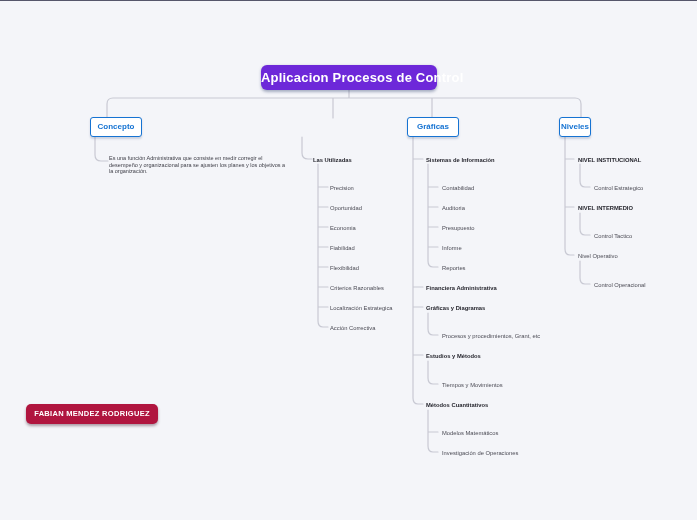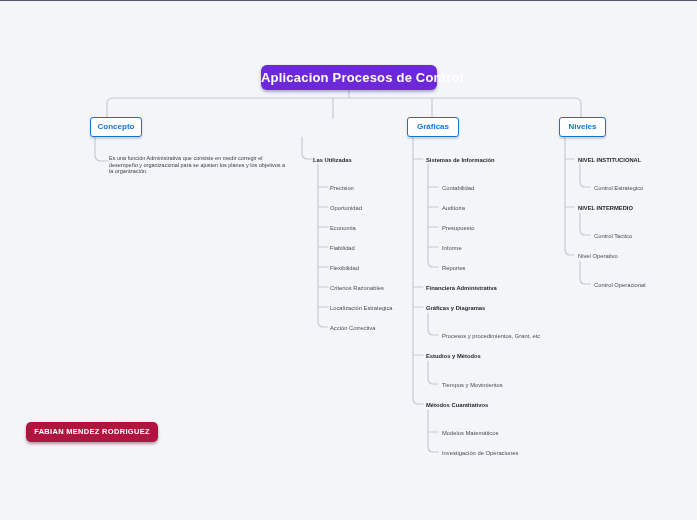--- a/index.html
+++ b/index.html
@@ -25,21 +25,20 @@
   }
   .node.branch{
     background:#ffffff;border:1.6px solid #1673d2;color:#1673d2;
     font-weight:bold;font-size:8px;height:20px;line-height:17px;
     box-shadow:0 1.5px 2px rgba(60,80,130,.22);
   }
   .node.author{
     background:#b0153f;color:#ffffff;font-weight:bold;font-size:7.5px;
     width:132px;height:20px;line-height:20px;border-radius:5px;letter-spacing:.3px;
     box-shadow:0 2px 3px rgba(60,20,40,.4);
-    margin-top:18px;
   }
 
   .lbl{
     position:absolute;z-index:1;white-space:nowrap;
     font-size:11.6px;line-height:13px;color:#4b4b55;
     transform:scale(.5);transform-origin:0 0;cursor:pointer;
   }
   .lbl.bold{font-weight:bold;color:#26262e;}
   .lbl.para{white-space:normal;width:356px;font-size:11px;line-height:13px;color:#3d3d46;}
 </style>
@@ -52,21 +51,21 @@
     <path d="M349 89 L349 97 M113 97 L575 97 M107 117 L107 103 Q107 97 113 97 M581 117 L581 103 Q581 97 575 97 M333 97 L333 117 M432 97 L432 117"></path>
     <path d="M95 136 L95 154 Q95 160 101 160 L108 160"></path>
     <path d="M302 136 L302 152 Q302 158 308 158 L312 158 M318 163 L318 320 Q318 326 323 326 L328 326 M318 186 L328 186 M318 206 L328 206 M318 226 L328 226 M318 246 L328 246 M318 266 L328 266 M318 286 L328 286 M318 306 L328 306"></path>
     <path d="M413 136 L413 397 Q413 403 418 403 L423 403 M413 158 L423 158 M413 286 L423 286 M413 306 L423 306 M413 354 L423 354 M428 163 L428 260 Q428 266 433 266 L438 266 M428 186 L438 186 M428 206 L438 206 M428 226 L438 226 M428 246 L438 246 M428 312 L428 328 Q428 334 433 334 L438 334 M428 360 L428 377 Q428 383 433 383 L438 383 M428 409 L428 445 Q428 451 433 451 L438 451 M428 431 L438 431"></path>
     <path d="M565 136 L565 248 Q565 254 570 254 L574 254 M565 158 L574 158 M565 206 L574 206 M580 163 L580 180 Q580 186 585 186 L590 186 M580 212 L580 228 Q580 234 585 234 L590 234 M580 260 L580 277 Q580 283 585 283 L590 283"></path>
   </svg>
 
   <div class="node root" style="left:261px;top:64px">Aplicacion Procesos de Control</div>
   <div class="node branch" style="left:90px;top:116px;width:52px">Concepto</div>
   <div class="node branch" style="left:407px;top:116px;width:52px">Gráficas</div>
-  <div class="node branch" style="left:559px;top:116px;width:47px">Niveles</div>
+  <div class="node branch" style="left:559px;top:116px;width:32px">Niveles</div>
 
   <div class="lbl para" style="left:109px;top:154px">Es una función Administrativa que consiste en medir corregir el desempeño y organizacional para se ajusten los planes y los objetivos a la organización.</div>
 
   <div class="lbl bold" style="left:313px;top:155px">Las Utilizadas</div>
   <div class="lbl" style="left:330px;top:183px">Precision</div>
   <div class="lbl" style="left:330px;top:203px">Oportunidad</div>
   <div class="lbl" style="left:330px;top:223px">Economia</div>
   <div class="lbl" style="left:330px;top:243px">Fiabilidad</div>
   <div class="lbl" style="left:330px;top:263px">Flexibilidad</div>
   <div class="lbl" style="left:330px;top:283px">Criterios Razonables</div>

